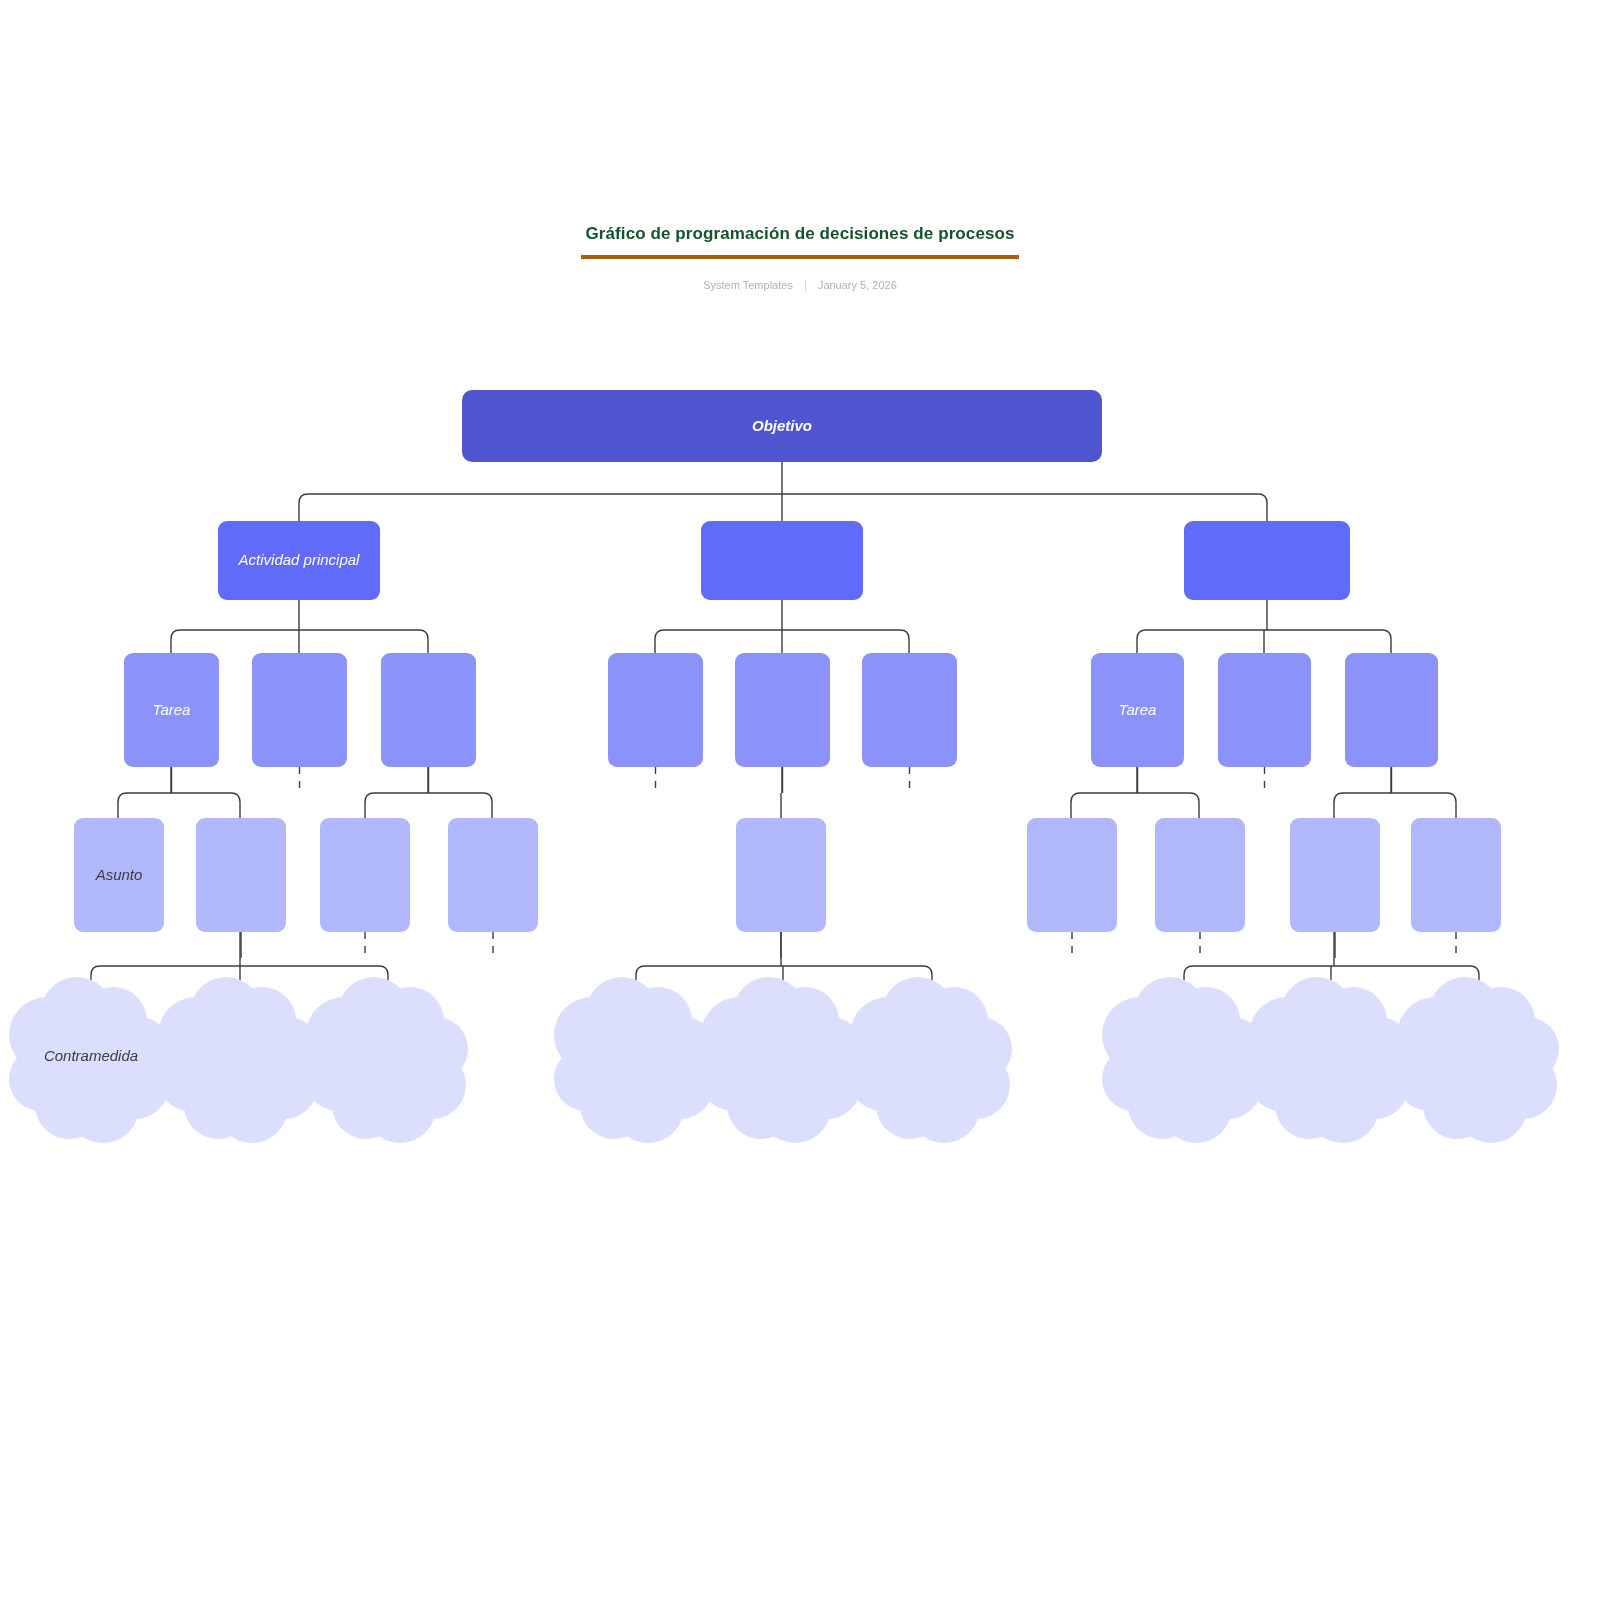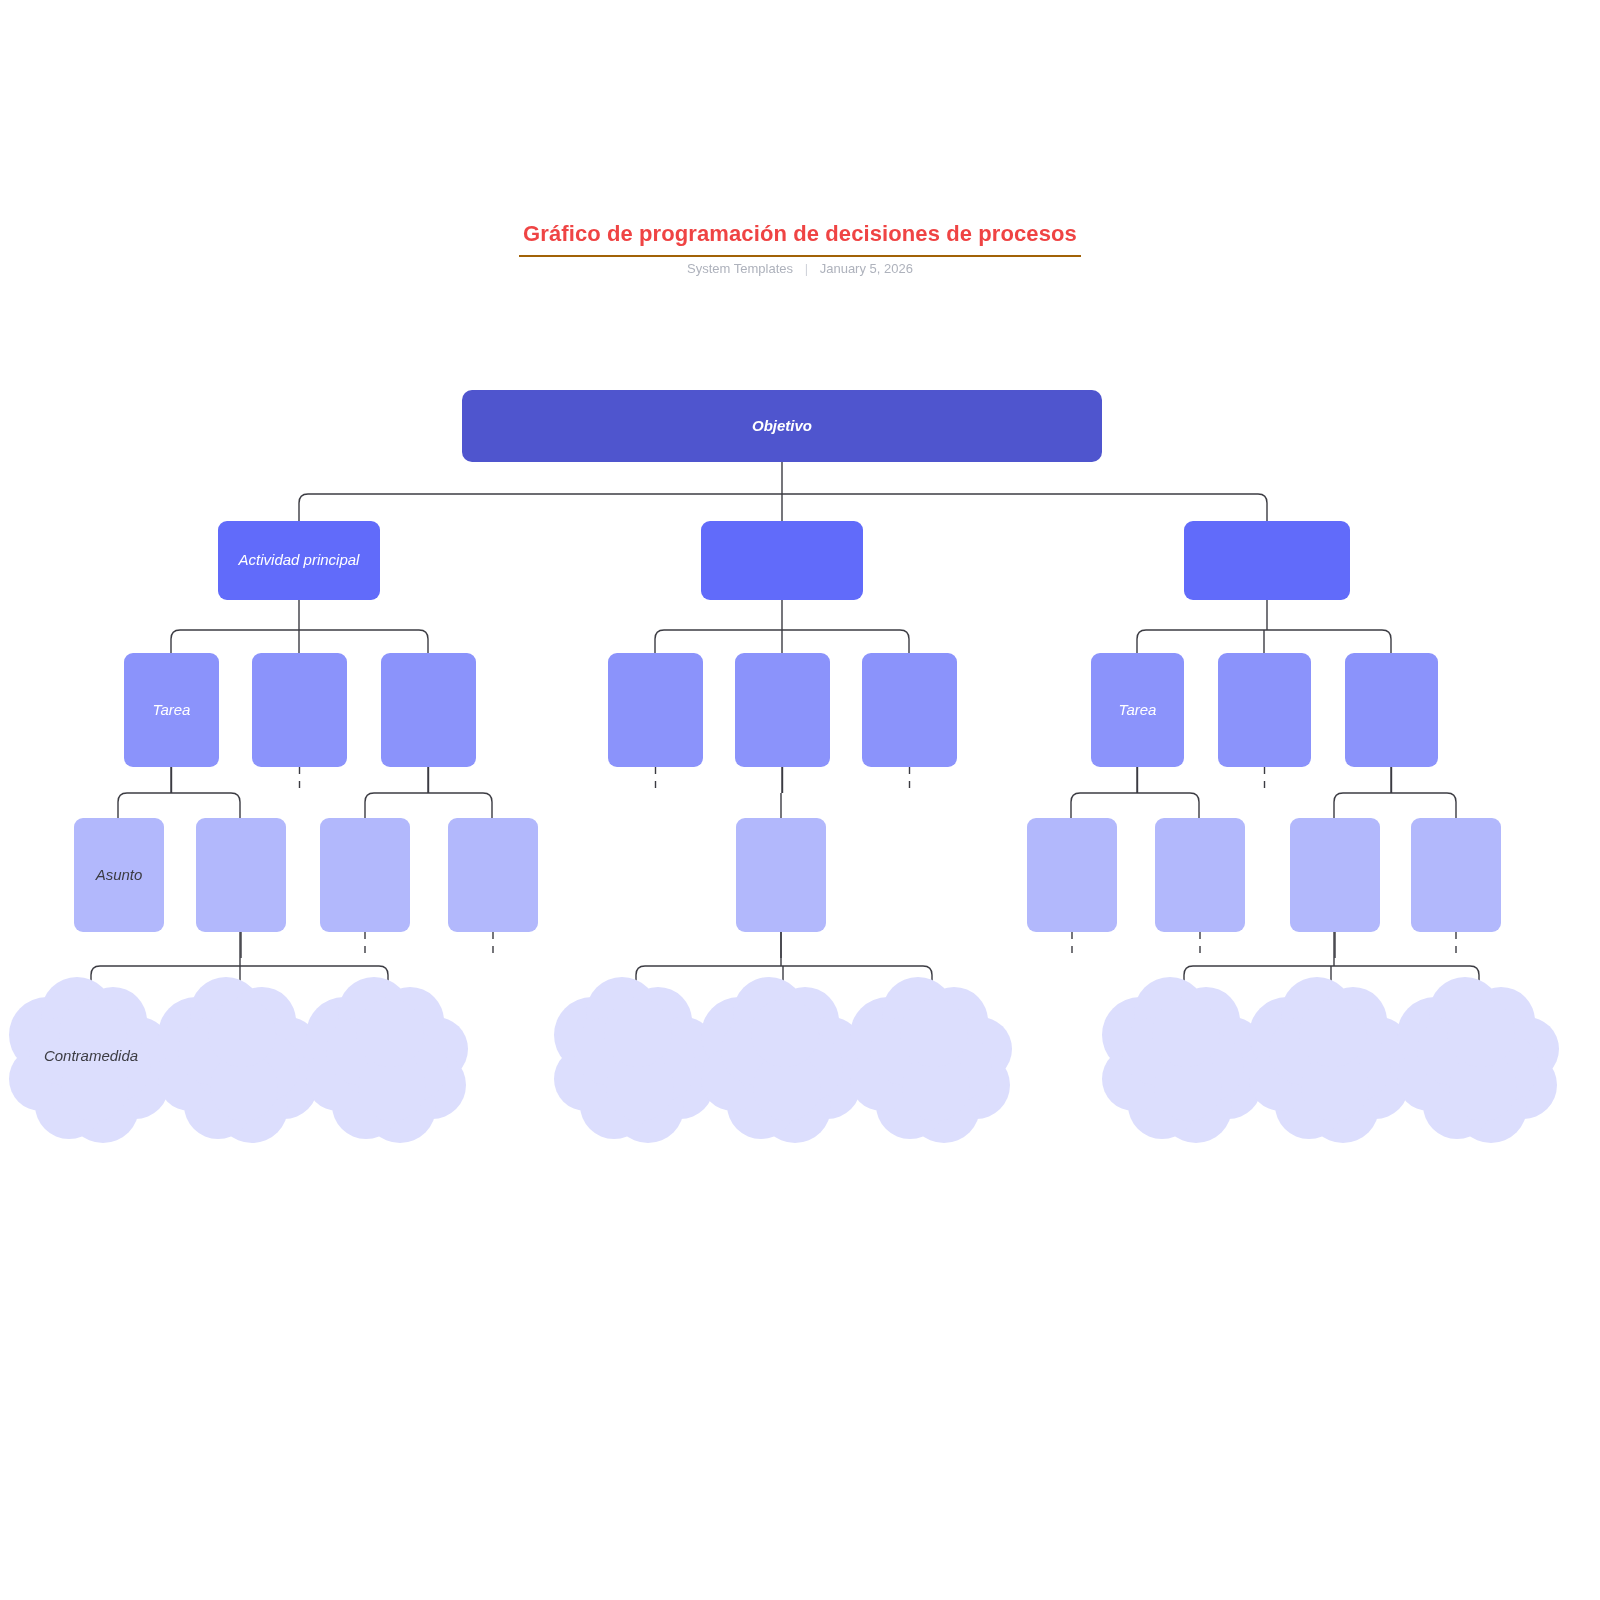--- a/index.html
+++ b/index.html
@@ -19,32 +19,32 @@
     height: 1600px;
   }
   .header {
     position: absolute;
     left: 0;
     top: 218px;
     width: 1600px;
     text-align: center;
   }
   .doc-title {
-    font-size: 22px;
+    font-size: 17px;
     font-weight: bold;
-    color: #ef4444;
+    color: #14532d;
     letter-spacing: 0.1px;
     line-height: 32px;
     display: inline-block;
-    border-bottom: 2px solid #a16207;
+    border-bottom: 4px solid #a16207;
     padding: 0 4px 5px 4px;
   }
   .doc-sub {
-    margin-top: 4px;
-    font-size: 13px;
+    margin-top: 18px;
+    font-size: 11px;
     color: #aeb2bc;
     line-height: 16px;
   }
   .doc-sub .sep {
     display: inline-block;
     margin: 0 8px;
     color: #d0d3da;
   }
   svg.tree {
     position: absolute;

